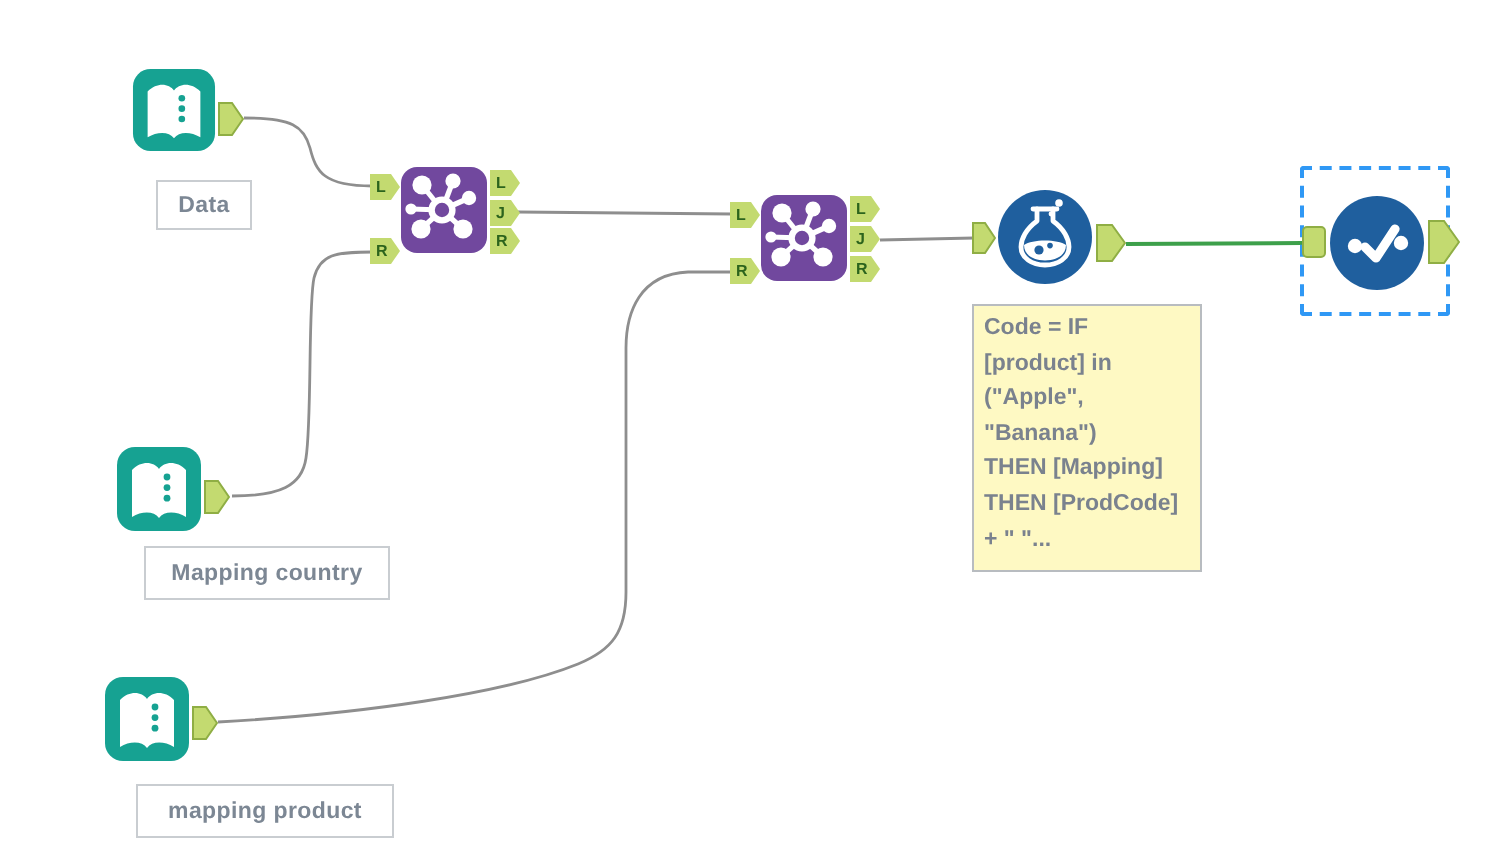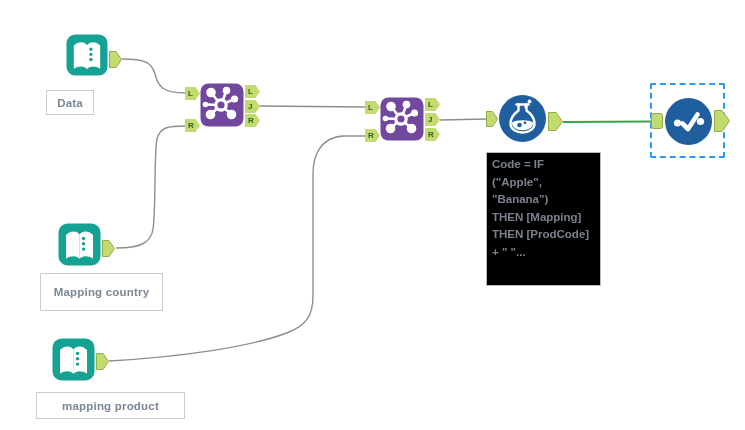--- a/index.html
+++ b/index.html
@@ -18,25 +18,25 @@
     clip-path:polygon(0 0,70% 0,100% 50%,70% 100%,0 100%);
     display:flex;align-items:center;justify-content:flex-start;
     font-size:8px;font-weight:bold;color:#2c641d;line-height:13px;
     padding-left:3px;box-sizing:border-box;
   }
   .pent-anchor{position:absolute;}
   .tool-label{
     position:absolute;background:#ffffff;border:1px solid #c9cdd1;
     color:#7c8794;font-weight:bold;font-size:11.5px;
     display:flex;align-items:center;justify-content:center;
-    box-sizing:border-box;letter-spacing:0.2px;
+    box-sizing:border-box;letter-spacing:0.2px;margin-left:32px;
   }
   .annotation-box{
     position:absolute;left:486px;top:152px;width:115px;height:134px;
-    background:#000000;border:1px solid #b8bcc0;box-sizing:border-box;
+    background:#fef9c3;border:1px solid #b8bcc0;box-sizing:border-box;
     padding:3px 5px;color:#7a828e;font-weight:bold;font-size:11.5px;
     line-height:17.6px;white-space:nowrap;overflow:hidden;
   }
   .selection-outline{
     position:absolute;left:650px;top:83px;width:75px;height:75px;
     border:2px dashed #2f98f5;box-sizing:border-box;border-radius:2px;
   }
 </style>
 </head>
 <body>
@@ -83,42 +83,42 @@
         <circle cx="25.5" cy="20.8" r="1.7" fill="#16a292"></circle>
         <circle cx="25.5" cy="26.1" r="1.7" fill="#16a292"></circle>
       </svg>
     </span>
   </div>
   <span class="pent-anchor" style="left:102px;top:240px;">
     <svg width="13" height="17" viewBox="0 0 13 17">
       <path d="M0.5 0.5 L7 0.5 L12.5 8.5 L7 16.5 L0.5 16.5 Z" fill="#c3da70" stroke="#8fae44"></path>
     </svg>
   </span>
-  <div class="tool-label" style="left:40px;top:273px;width:123px;height:38px;">
+  <div class="tool-label" style="left:40px;top:273px;width:123px;height:27px;">
     <span>Mapping country</span>
   </div>
 
   <div class="tool" style="left:52px;top:338px;">
     <span>
       <svg width="43" height="43" viewBox="0 0 43 43">
         <rect x="0.5" y="0.5" width="42" height="42" rx="9" fill="#16a292"></rect>
         <path d="M8 12 C13 7 19 8 21.5 11.5 L21.5 36 C19 32.5 13 32.5 8 35.5 Z" fill="#ffffff"></path>
         <path d="M35 12 C30 7 24 8 21.5 11.5 L21.5 36 C24 32.5 30 32.5 35 35.5 Z" fill="#ffffff"></path>
         <circle cx="25.5" cy="15.5" r="1.7" fill="#16a292"></circle>
         <circle cx="25.5" cy="20.8" r="1.7" fill="#16a292"></circle>
         <circle cx="25.5" cy="26.1" r="1.7" fill="#16a292"></circle>
       </svg>
     </span>
   </div>
   <span class="pent-anchor" style="left:96px;top:353px;">
     <svg width="13" height="17" viewBox="0 0 13 17">
       <path d="M0.5 0.5 L7 0.5 L12.5 8.5 L7 16.5 L0.5 16.5 Z" fill="#c3da70" stroke="#8fae44"></path>
     </svg>
   </span>
-  <div class="tool-label" style="left:36px;top:392px;width:149px;height:27px;">
+  <div class="tool-label" style="left:36px;top:392px;width:129px;height:27px;">
     <span>mapping product</span>
   </div>
 
   <div class="tool" style="left:200px;top:83px;">
     <span>
       <svg width="44" height="44" viewBox="0 0 44 44">
         <rect x="0.5" y="0.5" width="43" height="43" rx="8" fill="#71489e"></rect>
         <g stroke="#ffffff" stroke-width="2.6">
           <line x1="21" y1="22" x2="11" y2="9.5"></line>
           <line x1="21" y1="22" x2="26.5" y2="7.5"></line>
@@ -211,20 +211,21 @@
     </span>
   </div>
   <span class="pent-anchor" style="left:548px;top:112px;">
     <svg width="15" height="19" viewBox="0 0 15 19">
       <path d="M0.5 0.5 L8 0.5 L14.5 9.5 L8 18.5 L0.5 18.5 Z" fill="#c3da70" stroke="#8fae44"></path>
     </svg>
   </span>
 
   <div class="annotation-box">
     <div>Code = IF</div>
+    <div>[product] in</div>
     <div>("Apple",</div>
     <div>"Banana")</div>
     <div>THEN [Mapping]</div>
     <div>THEN [ProdCode]</div>
     <div>+ " "...</div>
   </div>
 
   <div class="selection-outline"></div>
   <span class="anchor" style="left:651px;top:113px;">
     <svg width="12" height="16" viewBox="0 0 12 16">

